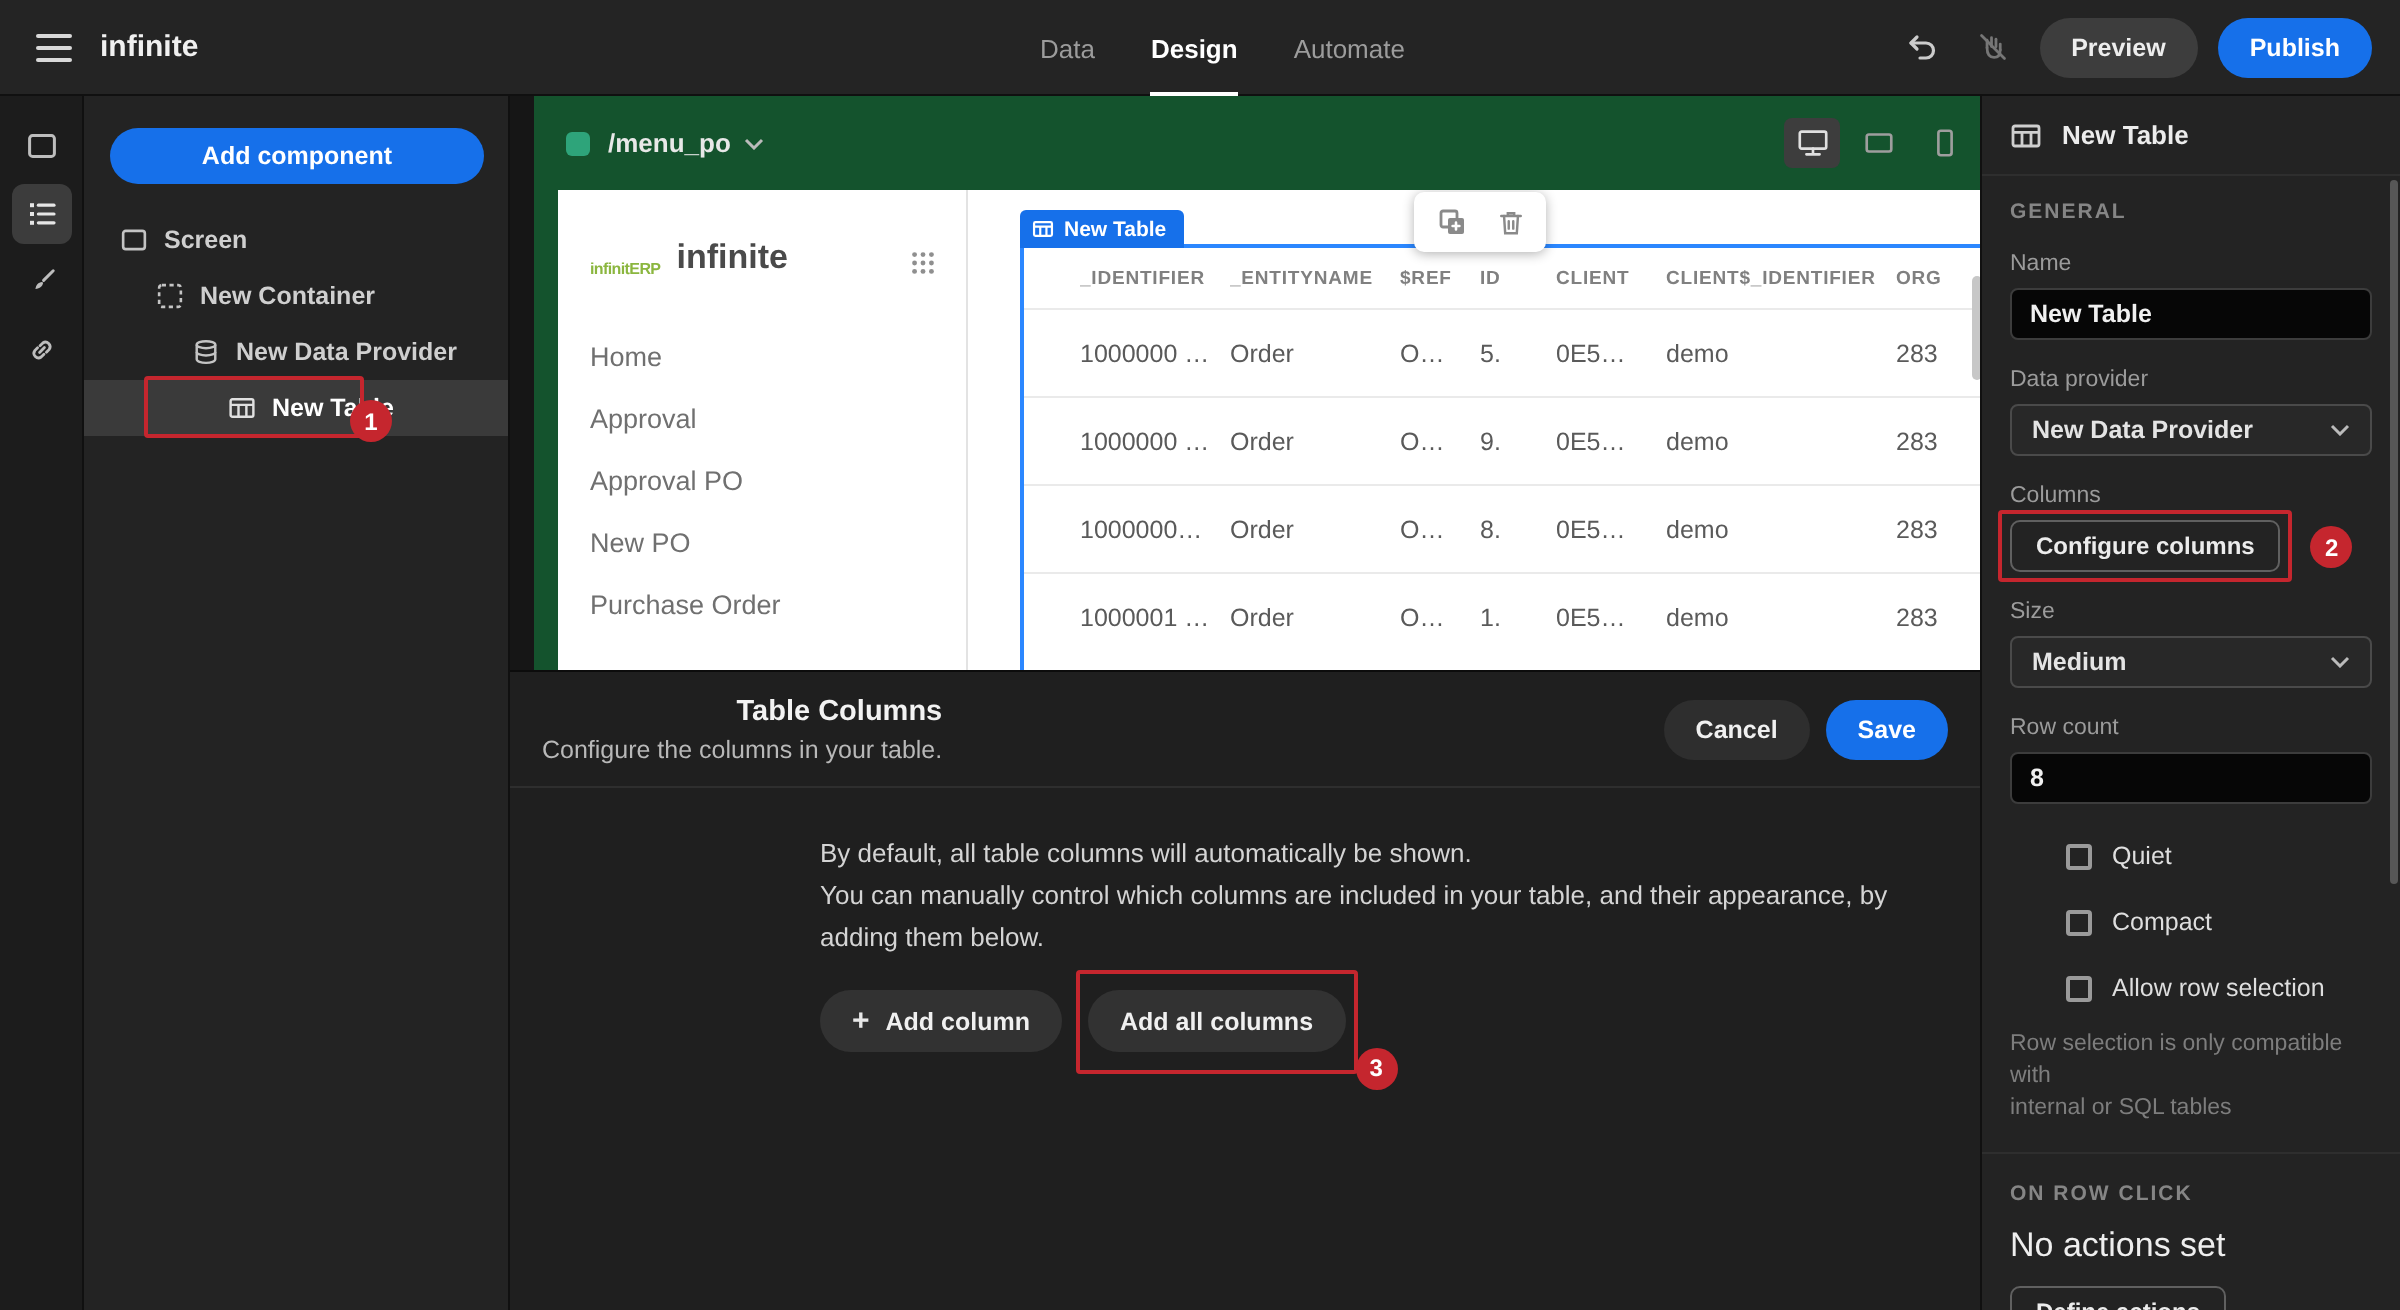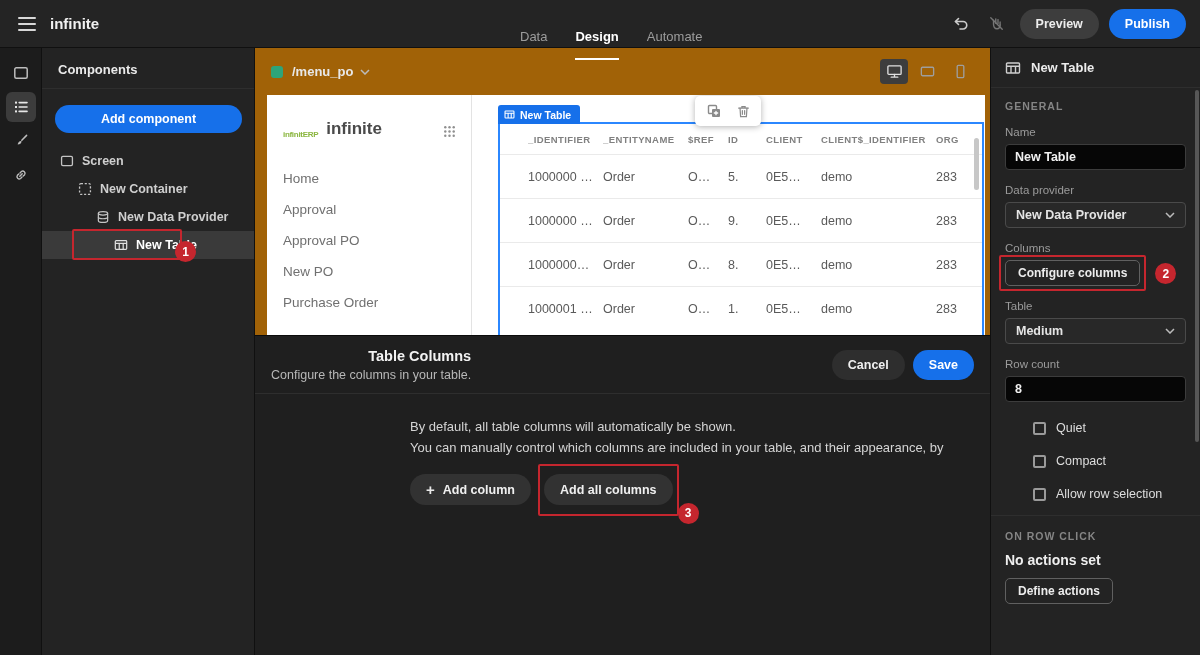--- a/index.html
+++ b/index.html
@@ -4,21 +4,21 @@
 <style>
   * { margin:0; padding:0; box-sizing:border-box; }
   body { background:#000; font-family:"Liberation Sans", sans-serif; }
   #app { position:relative; width:1200px; height:655px; background:#161616; overflow:hidden; color:#ddd; }
   svg { display:block; }
 
   
   .topbar { position:absolute; top:0; left:0; width:1200px; height:48px; background:#242424; border-bottom:1px solid #101010; display:flex; align-items:center; z-index:30; }
   .hamburger { margin-left:12px; width:30px; height:30px; display:flex; align-items:center; justify-content:center; border-radius:4px; cursor:pointer; }
   .app-title { margin-left:8px; font-size:15px; font-weight:bold; color:#f0f0f0; }
-  .tabs { position:absolute; left:520px; top:12px; height:48px; display:flex; gap:28px; }
+  .tabs { position:absolute; left:520px; top:0; height:48px; display:flex; gap:28px; }
   .tab { height:48px; display:flex; align-items:center; font-size:13px; color:#9c9c9c; cursor:pointer; border-bottom:2px solid transparent; padding-top:2px; }
   .tab.active { color:#ffffff; font-weight:bold; border-bottom:2px solid #ffffff; }
   .topbar-right { margin-left:auto; display:flex; align-items:center; gap:10px; padding-right:14px; }
   .icon-btn { width:26px; height:26px; display:flex; align-items:center; justify-content:center; border-radius:4px; cursor:pointer; }
   .pill { height:30px; border-radius:15px; padding:0 16px; font-weight:bold; font-size:12.5px; display:inline-flex; align-items:center; border:none; cursor:pointer; font-family:inherit; }
   .preview-btn { background:#3d3d3d; color:#ededed; }
   .publish-btn { background:#1670ea; color:#fff;text-align:center; }
 
   
   .rail { position:absolute; top:48px; left:0; width:42px; height:607px; background:#1c1c1c; border-right:1px solid #101010; display:flex; flex-direction:column; align-items:center; padding-top:10px; gap:4px; z-index:20; }
@@ -27,21 +27,21 @@
 
   
   .comp-panel { position:absolute; top:48px; left:42px; width:213px; height:607px; background:#232323; border-right:1px solid #101010; z-index:20; }
   .comp-title { padding:14px 16px 11px; font-size:13px; font-weight:bold; color:#eaeaea; border-bottom:1px solid #2e2e2e; }
   .add-btn { display:block; margin:16px 13px 14px; width:187px; height:28px; border-radius:15px; background:#1670ea; color:#fff; font-weight:bold; font-size:12.5px; border:none; cursor:pointer; font-family:inherit; }
   .trow { position:relative; height:28px; display:flex; align-items:center; gap:8px; font-size:12.5px; font-weight:bold; color:#cfcfcf; cursor:pointer; overflow:visible; }
   .trow.d0 { padding-left:18px; } .trow.d1 { padding-left:36px; } .trow.d2 { padding-left:54px; } .trow.d3 { padding-left:72px; }
   .trow.selected { background:#3a3a3a; color:#fff; }
 
   
-  .canvas { position:absolute; top:48px; left:255px; width:735px; height:327px; background:#a16207; z-index:10; }
+  .canvas { position:absolute; top:48px; left:267px; width:735px; height:327px; background:#14532d; z-index:10; }
   .canvas-header { height:47px; display:flex; align-items:center; padding:0 16px; }
   .screen-dot { width:12px; height:12px; border-radius:3px; background:#2ea47a; }
   .route { margin-left:9px; font-size:13px; font-weight:bold; color:#e8e8e8; cursor:pointer; }
   .route-chevron { margin-left:7px; cursor:pointer; }
   .devices { margin-left:auto; display:flex; gap:5px; }
   .device { width:28px; height:25px; display:flex; align-items:center; justify-content:center; border-radius:4px; cursor:pointer; }
   .device.active { background:#3d3d3d; }
 
   
   .preview { position:absolute; left:12px; top:47px; width:718px; height:240px; background:#ffffff; overflow:hidden; }
@@ -86,21 +86,21 @@
   .select { width:100%; height:26px; border:1px solid #4a4a4a; border-radius:4px; background:#282828; display:flex; align-items:center; justify-content:space-between; padding:0 10px; cursor:pointer; }
   .select span { font-size:12.5px; font-weight:bold; color:#e4e4e4; }
   .outline-btn { height:26px; border:1px solid #606060; border-radius:5px; background:transparent; color:#ececec; font-weight:bold; font-size:12px; padding:0 12px; cursor:pointer; font-family:inherit; }
   .num-wrap { display:flex; width:100%; height:26px; background:#060606; border:1px solid #3c3c3c; border-radius:4px; overflow:hidden; }
   .num-input { flex:1; background:transparent; border:none; color:#f0f0f0; font-weight:bold; font-size:12.5px; padding:0 9px; font-family:inherit; }
   .chk-row { display:flex; align-items:center; gap:10px; margin-top:19px; cursor:pointer;margin-left:28px; }
   .chk-box { width:13px; height:13px; border:2px solid #9a9a9a; border-radius:2px; background:transparent; }
   .chk-label { font-size:12.5px; color:#dedede; }
   .note { font-size:11.5px; color:#7d7d7d; line-height:16px; margin-top:13px; }
   .s-divider { height:1px; background:#2e2e2e; margin:14px -14px; }
-  .no-actions { font-size:14px; font-weight:bold; color:#eeeeee; margin-top:10px; }
+  .no-actions { font-size:17px; font-weight:normal; color:#eeeeee; margin-top:10px; }
   .define-btn { margin-top:10px; }
   .s-scroll { position:absolute; right:1px; top:42px; width:4px; height:352px; background:#575757; border-radius:2px; }
 
   
   .anno-box { position:absolute; border:2px solid #c5262e; border-radius:2px; pointer-events:none; }
   .badge { position:absolute; width:21px; height:21px; border-radius:50%; background:#c5262e; color:#fff; font-size:12px; font-weight:bold; display:flex; align-items:center; justify-content:center; pointer-events:none; z-index:40; }
   .rel { position:relative; display:inline-flex; }
 </style>
 </head>
 <body>
@@ -172,21 +172,20 @@
     <div class="rail-item">
       <svg width="16" height="16" viewBox="0 0 16 16" fill="none" stroke="#bdbdbd" stroke-width="1.4" stroke-linecap="round">
         <path d="M6.8 9.2 l2.4-2.4"></path>
         <path d="M5.8 6.9 L4.4 8.3 a2.3 2.3 0 0 0 3.2 3.2 l1.4-1.4"></path>
         <path d="M10.2 9.1 l1.4-1.4 a2.3 2.3 0 0 0-3.2-3.2 L7 5.9"></path>
       </svg>
     </div>
   </div>
 
   <div class="comp-panel">
-    <div class="comp-title">Components</div>
     <button class="add-btn">Add component</button>
 
     <div class="trow d0">
       <svg width="14" height="14" viewBox="0 0 16 16" fill="none" stroke="#c4c4c4" stroke-width="1.5">
           <rect x="1.8" y="2.8" width="12.4" height="10.4" rx="1.5"></rect>
         </svg>
       <span>Screen</span>
     </div>
     <div class="trow d1">
       <svg width="14" height="14" viewBox="0 0 16 16" fill="none" stroke="#c4c4c4" stroke-width="1.5" stroke-dasharray="2.4 2">
@@ -353,20 +352,21 @@
         <div class="drawer-sub">Configure the columns in your table.</div>
       </div>
       <div class="drawer-actions">
         <button class="pill cancel-btn">Cancel</button>
         <button class="pill save-btn">Save</button>
       </div>
     </div>
     <div class="drawer-body">
       <div>By default, all table columns will automatically be shown.</div>
       <div>You can manually control which columns are included in your table, and their appearance, by</div>
+      <div>adding them below.</div>
       <div class="btn-row">
         <button class="gray-pill">
           <span class="plus-glyph">+</span>
           <span>Add column</span>
         </button>
         <span class="rel">
           <button class="gray-pill">
             <span>Add all columns</span>
           </button>
           <span class="anno-box" style="left:-6px; top:-10px; right:-6px; bottom:-11px;"></span>
@@ -398,21 +398,21 @@
           </svg>
       </div>
 
       <div class="f-label">Columns</div>
       <span class="rel">
         <button class="outline-btn">Configure columns</button>
         <span class="anno-box" style="left:-6px; top:-5px; right:-6px; bottom:-5px;"></span>
         <span class="badge" style="right:-36px; top:3px;">2</span>
       </span>
 
-      <div class="f-label">Table</div>
+      <div class="f-label">Size</div>
       <div class="select">
         <span>Medium</span>
         <svg width="10" height="6" viewBox="0 0 10 6" fill="none" stroke="#bbbbbb" stroke-width="1.5">
             <polyline points="1,1 5,5 9,1"></polyline>
           </svg>
       </div>
 
       <div class="f-label">Row count</div>
       <div class="num-wrap">
         <input class="num-input" type="text" value="8" style="">
@@ -424,20 +424,24 @@
         <span class="chk-label">Quiet</span>
       </div>
       <div class="chk-row">
         <span class="chk-box"></span>
         <span class="chk-label">Compact</span>
       </div>
       <div class="chk-row">
         <span class="chk-box"></span>
         <span class="chk-label">Allow row selection</span>
       </div>
+      <div class="note">
+        <div>Row selection is only compatible with</div>
+        <div>internal or SQL tables</div>
+      </div>
 
       <div class="s-divider"></div>
       <div class="section-label">ON ROW CLICK</div>
       <div class="no-actions">No actions set</div>
       <button class="outline-btn define-btn">Define actions</button>
 
       
       
     </div>
     <div class="s-scroll"></div>

